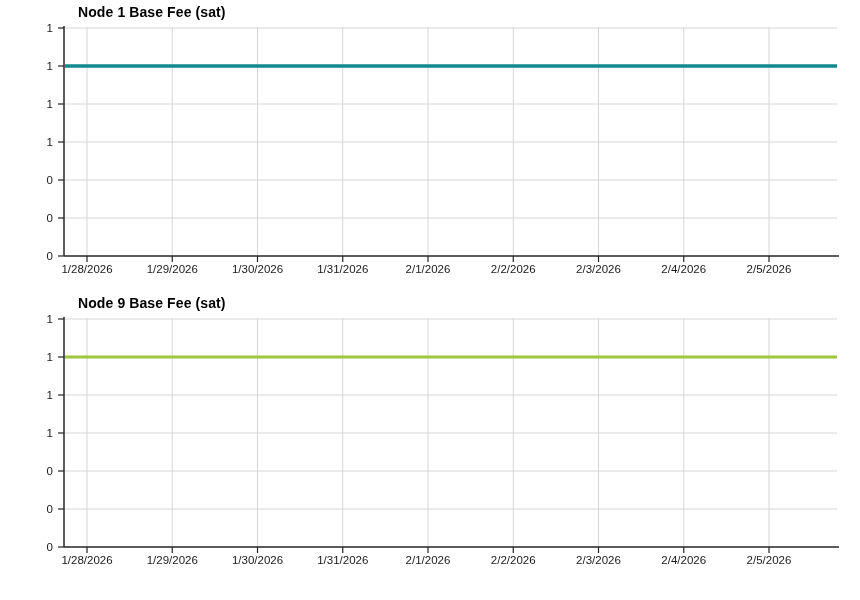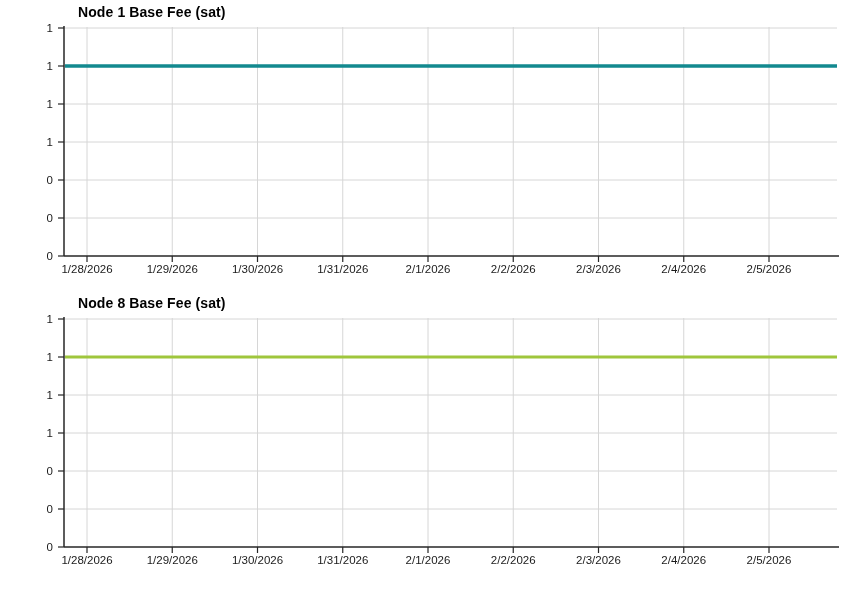--- a/index.html
+++ b/index.html
@@ -96,21 +96,21 @@
         <text x="594.5" y="273" text-anchor="middle" class="tick-label">2/3/2026</text>
         <line x1="679.75" y1="256" x2="679.75" y2="262" stroke="#262626" stroke-width="1.2"></line>
         <text x="679.75" y="273" text-anchor="middle" class="tick-label">2/4/2026</text>
         <line x1="765" y1="256" x2="765" y2="262" stroke="#262626" stroke-width="1.2"></line>
         <text x="765" y="273" text-anchor="middle" class="tick-label">2/5/2026</text>
         <polyline points="61,66 83,66 168.25,66 253.5,66 338.75,66 424,66 509.25,66 594.5,66 679.75,66 765,66 833,66" fill="none" stroke="#12898f" stroke-width="3.5" stroke-linecap="butt" stroke-linejoin="round"></polyline>
       </svg>
   </section>
 
   <section class="chart" id="chart-1" style="top:291px; height:309px;">
-    <h3>Node 8 Base Fee (sat)</h3>
+    <h3>Node 9 Base Fee (sat)</h3>
     <svg width="860" height="309" viewBox="0 0 860 309">
         <line x1="83" y1="27" x2="83" y2="256" stroke="#d6d6d6" stroke-width="1"></line>
         <line x1="168.25" y1="27" x2="168.25" y2="256" stroke="#d6d6d6" stroke-width="1"></line>
         <line x1="253.5" y1="27" x2="253.5" y2="256" stroke="#d6d6d6" stroke-width="1"></line>
         <line x1="338.75" y1="27" x2="338.75" y2="256" stroke="#d6d6d6" stroke-width="1"></line>
         <line x1="424" y1="27" x2="424" y2="256" stroke="#d6d6d6" stroke-width="1"></line>
         <line x1="509.25" y1="27" x2="509.25" y2="256" stroke="#d6d6d6" stroke-width="1"></line>
         <line x1="594.5" y1="27" x2="594.5" y2="256" stroke="#d6d6d6" stroke-width="1"></line>
         <line x1="679.75" y1="27" x2="679.75" y2="256" stroke="#d6d6d6" stroke-width="1"></line>
         <line x1="765" y1="27" x2="765" y2="256" stroke="#d6d6d6" stroke-width="1"></line>

